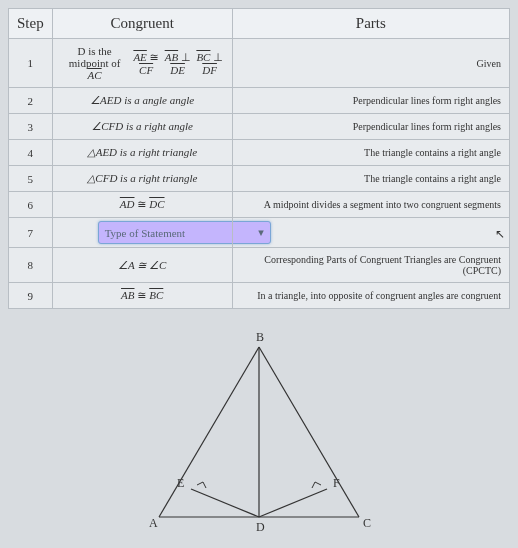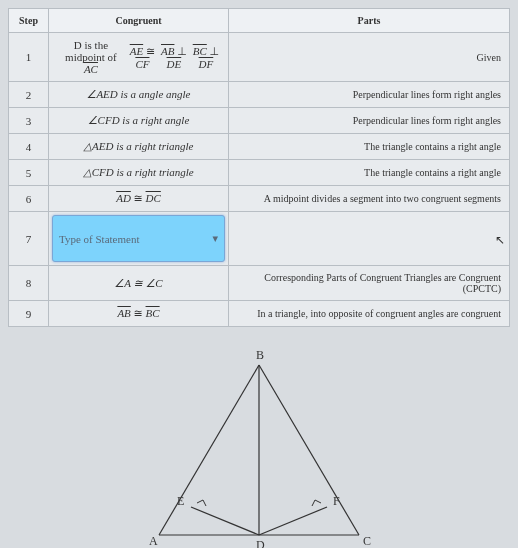--- a/index.html
+++ b/index.html
@@ -17,41 +17,42 @@
     width: 100%;
     background: #e8ebee;
   }
   table.proof th, table.proof td {
     border: 1px solid #b8bec4;
     padding: 6px 8px;
     vertical-align: middle;
   }
   table.proof th {
     background: #eef1f4;
-    font-weight: bold;
+    font-weight: normal;
     text-align: center;
-    font-size: 10px;
+    font-size: 15px;
   }
   th.step-col { width: 40px; }
   th.stmt-col { width: 180px; }
   td.step { text-align: center; }
   td.stmt { text-align: center; font-style: italic; }
   td.reason { text-align: right; font-size: 10px; }
   .ov { text-decoration: overline; font-style: italic; }
   .stack { display:flex; flex-direction:row; gap:4px; align-items:center; }
   .dropdown {
     display:flex; align-items:center; justify-content:space-between;
-    background:#7dd3fc;
+    background:#c4b5fd;
     border:1px solid #7aa6d6;
     border-radius:3px;
-    padding:16px 6px;
+    padding:4px 6px;
     color:#5a6a7a;
     font-style:normal;
     width:100%;
     box-shadow: 0 0 3px rgba(100,150,210,0.6);
+    margin-left: 42px;
   }
   .dd-icon { font-size:11px; margin-left:6px; }
   .cursor { position:relative; left:4px; top:2px; font-size:12px; }
   .figwrap { margin-top:18px; display:flex; justify-content:center; }
   svg text { font-family: Georgia, serif; font-size:12px; }
 </style>
 </head>
 <body>
 
 <table class="proof">

